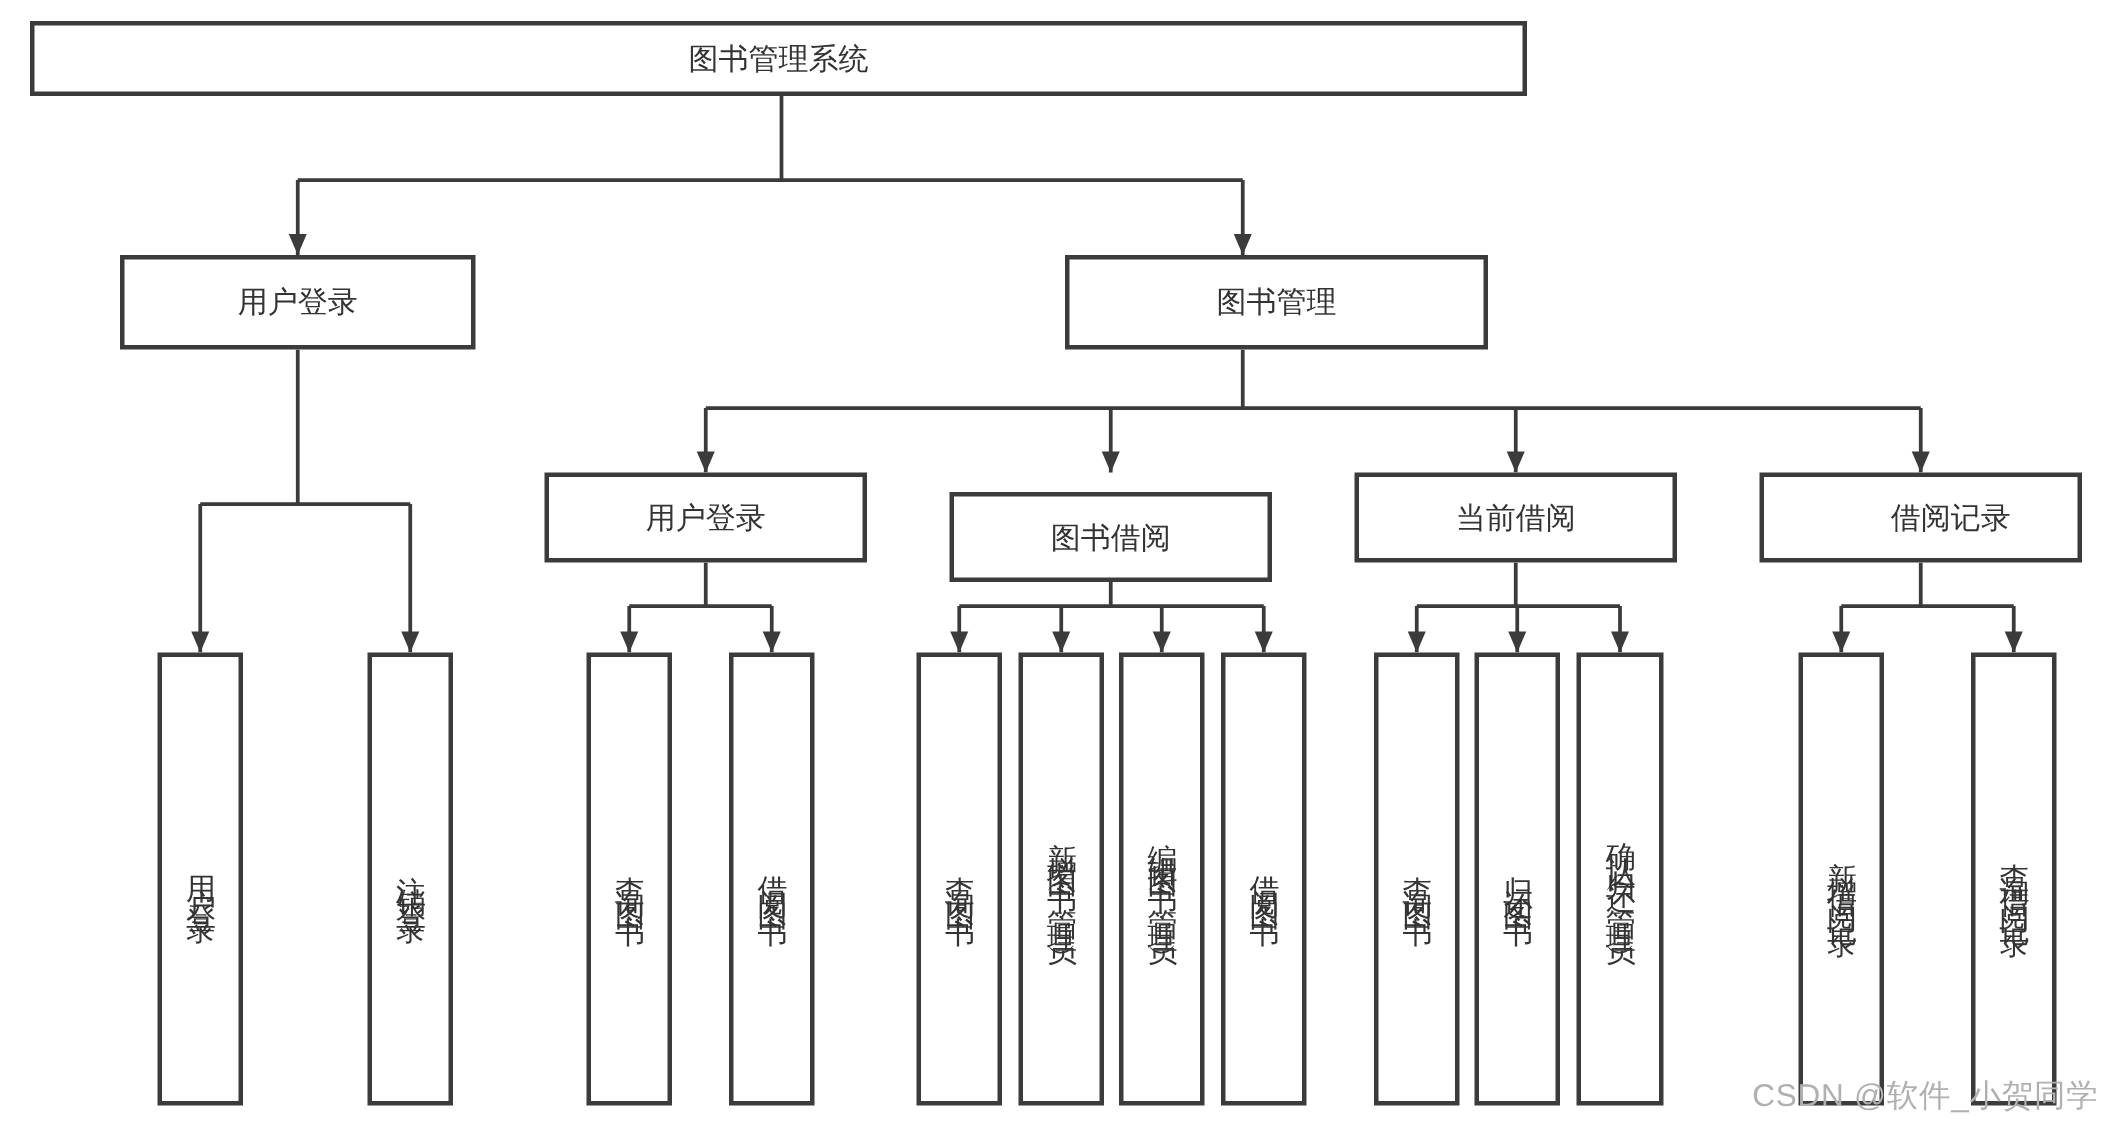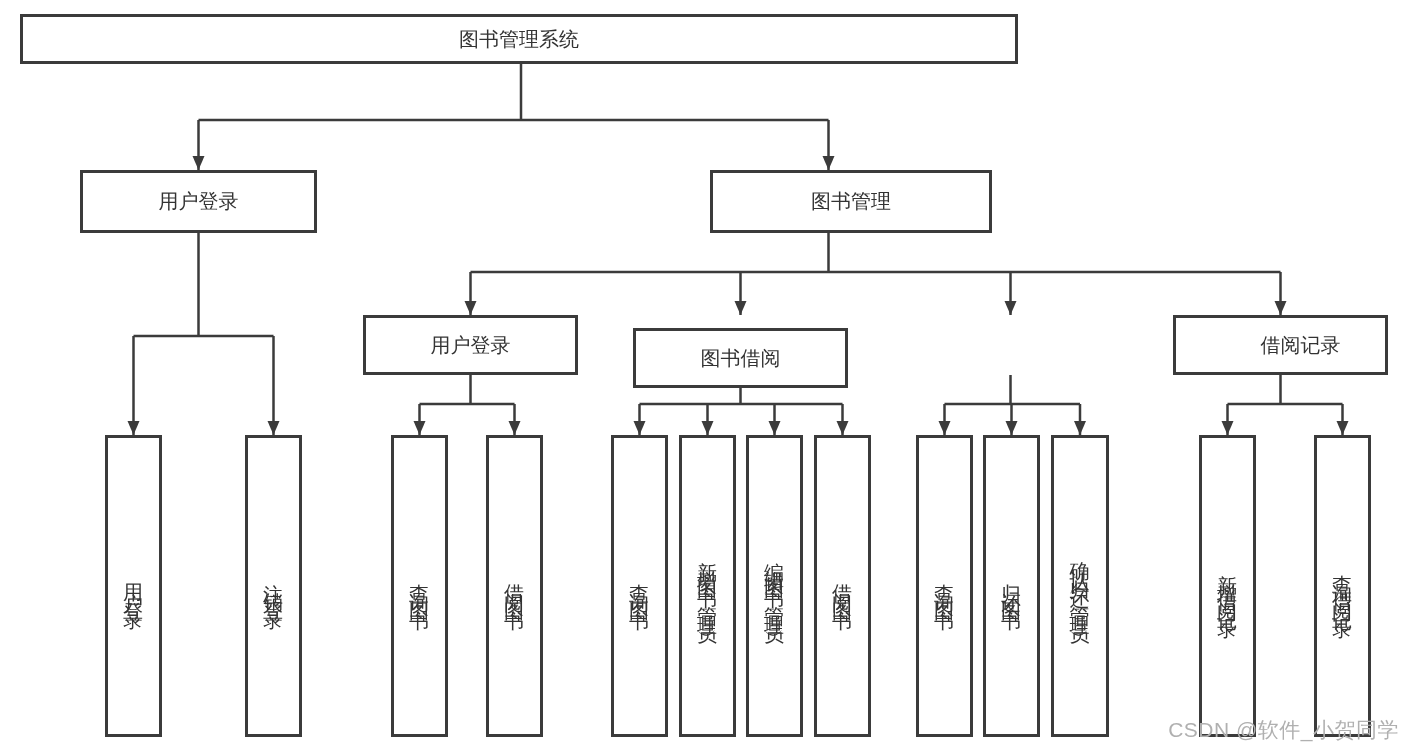--- a/index.html
+++ b/index.html
@@ -95,20 +95,21 @@
     <path class="connector" d="M1342.5,404 V435" marker-end="url(#arr)"></path>
   </svg>
 
   <div class="box" style="left:20px;top:14px;width:998px;height:50px;">图书管理系统</div>
 
   <div class="box" style="left:80px;top:170px;width:237px;height:63px;">用户登录</div>
   <div class="box" style="left:710px;top:170px;width:282px;height:63px;">图书管理</div>
 
   <div class="box" style="left:363px;top:315px;width:215px;height:60px;">用户登录</div>
   <div class="box" style="left:633px;top:328px;width:215px;height:60px;">图书借阅</div>
+  <div class="box" style="left:903px;top:315px;width:215px;height:60px;">当前借阅</div>
   <div class="box" style="left:1173px;top:315px;width:215px;height:60px;padding-left:40px;">借阅记录</div>
 
   <div class="box v" style="left:105px;top:435px;width:57px;height:302px;">用户登录</div>
   <div class="box v" style="left:245px;top:435px;width:57px;height:302px;">注销登录</div>
 
   <div class="box v" style="left:391px;top:435px;width:57px;height:302px;">查询图书</div>
   <div class="box v" style="left:486px;top:435px;width:57px;height:302px;">借阅图书</div>
 
   <div class="box v" style="left:611px;top:435px;width:57px;height:302px;">查询图书</div>
   <div class="box v" style="left:679px;top:435px;width:57px;height:302px;">新增图书（管理员）</div>

